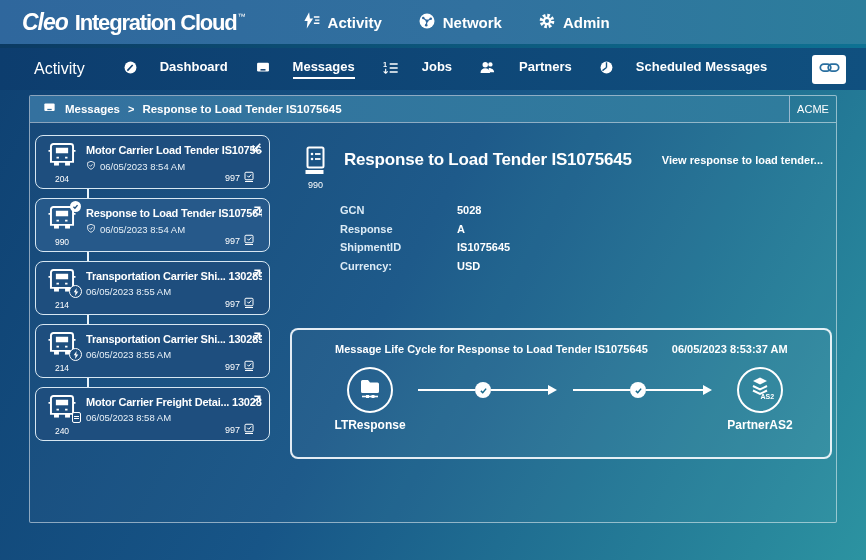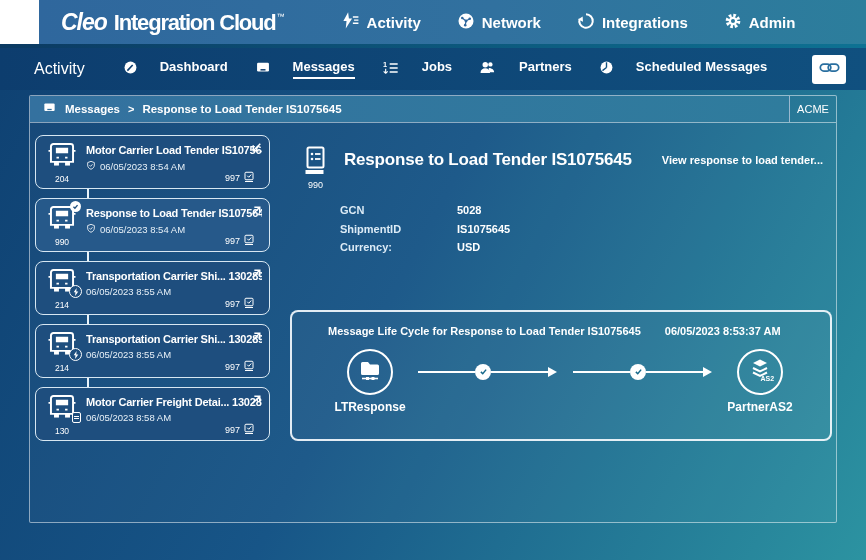--- a/index.html
+++ b/index.html
@@ -1,20 +1,20 @@
 <!DOCTYPE html>
 <html><head>
 <meta charset="utf-8">
 <style>
   * { margin:0; padding:0; box-sizing:border-box; }
   html,body { width:866px; height:560px; overflow:hidden; font-family:"Liberation Sans", sans-serif; }
 
   
   .topbar { height:44px; background:linear-gradient(90deg,#2f679d 0%,#31719f 55%,#2c7e9c 100%);
-            display:flex; align-items:center; padding-left:22px;margin-left:39px; }
+            display:flex; align-items:center; padding-left:22px; }
   .logo { display:flex; align-items:baseline; color:#fff; cursor:pointer; }
   .logo-cleo { font-size:23px; font-weight:900; font-style:italic; letter-spacing:-1px; }
   .logo-rest { font-size:22px; font-weight:700; letter-spacing:-1.2px; margin-left:7px; }
   .logo-tm { font-size:8px; align-self:flex-start; margin-top:3px; margin-left:1px; }
   .topnav { display:flex; margin-left:56px; gap:36px; }
   .topnav-item { display:flex; align-items:center; gap:7px; color:#fff; font-size:15px; font-weight:600; cursor:pointer; }
   .topstrip { height:4px; background:linear-gradient(90deg,#0b3a62,#0e7293); }
 
   
   .tabbar { height:42px; background:linear-gradient(90deg,#0d3d6e,#10507f);
@@ -77,21 +77,21 @@
   .dh-title { color:#fff; font-size:17px; font-weight:600; margin-left:15px; margin-top:4px; letter-spacing:-0.2px; }
   .dh-link { margin-left:auto; color:#fff; font-size:11px; font-weight:700; margin-top:8px; cursor:pointer; }
   .fields { margin-top:11px; padding-left:50px; }
   .field-row { display:flex; height:18.5px; align-items:center; }
   .field-label { width:117px; color:#dcebf6; font-size:11px; font-weight:600; }
   .field-value { color:#fff; font-size:11px; font-weight:600; }
 
   
   .lifecycle { margin-top:53px; margin-right:1px; height:131px; border:2px solid rgba(248,252,255,0.9);
                border-radius:8px; padding:13px 28px 0 36px; background:rgba(255,255,255,0.04); }
-  .lc-header { display:flex; gap:24px; color:#fff; font-size:11px; font-weight:700; }
+  .lc-header { display:flex; gap:24px; color:#fff; font-size:11px; font-weight:700;margin-left:7px; }
   .lc-flow { display:flex; align-items:flex-start; margin-top:12px; padding:0 2px; }
   .lc-node { display:flex; flex-direction:column; align-items:center; width:80px; flex-shrink:0; cursor:pointer; }
   .lc-circle { width:46px; height:46px; border:2.5px solid #fff; border-radius:50%;
                display:flex; align-items:center; justify-content:center; position:relative; }
   .lc-square { width:43px; height:43px; border:2.5px solid #fff; border-radius:10px;
                display:flex; align-items:center; justify-content:center; position:relative; margin-top:1px; }
   .lc-label { color:#fff; font-size:12px; font-weight:700; margin-top:5px; }
   .lc-connector { flex:1; display:flex; align-items:center; margin-top:15px; padding:0 8px; }
   .lc-line { flex:1; height:2px; background:#fff; }
   .lc-check { width:16px; height:16px; border-radius:50%; background:#fff;
@@ -131,29 +131,20 @@
             <circle cx="17" cy="9" r="1.7" fill="#2f679d"></circle>
             <circle cx="11" cy="17.5" r="1.7" fill="#2f679d"></circle>
             <circle cx="12" cy="12" r="1.9" fill="#2f679d"></circle>
           </svg>
       </span>
       <span>Network</span>
     </div>
     <div class="topnav-item">
       <span>
         <svg width="18" height="18" viewBox="0 0 24 24">
-            <path d="M12 3 a9 9 0 1 1 -8.5 6" fill="none" stroke="#fff" stroke-width="2.6"></path>
-            <path d="M1.5 10 l6-4 0.5 7 z" fill="#fff"></path>
-          </svg>
-      </span>
-      <span>Integrations</span>
-    </div>
-    <div class="topnav-item">
-      <span>
-        <svg width="18" height="18" viewBox="0 0 24 24">
             <circle cx="12" cy="12" r="7.5" fill="none" stroke="#fff" stroke-width="4.5" stroke-dasharray="3.4 2.4"></circle>
             <circle cx="12" cy="12" r="4.2" fill="none" stroke="#fff" stroke-width="3"></circle>
           </svg>
       </span>
       <span>Admin</span>
     </div>
   </div>
 </div>
 <div class="topstrip"></div>
 
@@ -420,21 +411,21 @@
                   <rect x="7" y="5.5" width="10" height="4.5" fill="#fff"></rect>
                   <path d="M1 8 H3 M21 8 h2 M7.5 13.5 h2 M14.5 13.5 h2" stroke="#fff" stroke-width="1.4"></path>
                   <rect x="5.5" y="17" width="4" height="3" fill="#fff"></rect>
                   <rect x="14.5" y="17" width="4" height="3" fill="#fff"></rect>
                 </svg>
               <span class="truck-badge badge-doc">
                   <i></i>
                   <i></i>
                 </span>
             </div>
-            <span class="mc-num">130</span>
+            <span class="mc-num">240</span>
           </div>
           <div class="mc-text">
             <div class="mc-title">Motor Carrier Freight Detai... 1302898</div>
             <div class="mc-date">
               <span>06/05/2023 8:58 AM</span>
             </div>
           </div>
           <span class="mc-arrow">
             <svg width="13" height="13" viewBox="0 0 24 24">
                 <path d="M5 19 L17 7 M8 6 h10 v10" stroke="#fff" stroke-width="2.8" fill="none"></path>
@@ -470,20 +461,24 @@
             <span>990</span>
           </div>
           <div class="dh-title">Response to Load Tender IS1075645</div>
           <div class="dh-link">View response to load tender...</div>
         </div>
 
         <div class="fields">
           <div class="field-row">
             <span class="field-label">GCN</span>
             <span class="field-value">5028</span>
+          </div>
+          <div class="field-row">
+            <span class="field-label">Response</span>
+            <span class="field-value">A</span>
           </div>
           <div class="field-row">
             <span class="field-label">ShipmentID</span>
             <span class="field-value">IS1075645</span>
           </div>
           <div class="field-row">
             <span class="field-label">Currency:</span>
             <span class="field-value">USD</span>
           </div>
         </div>

